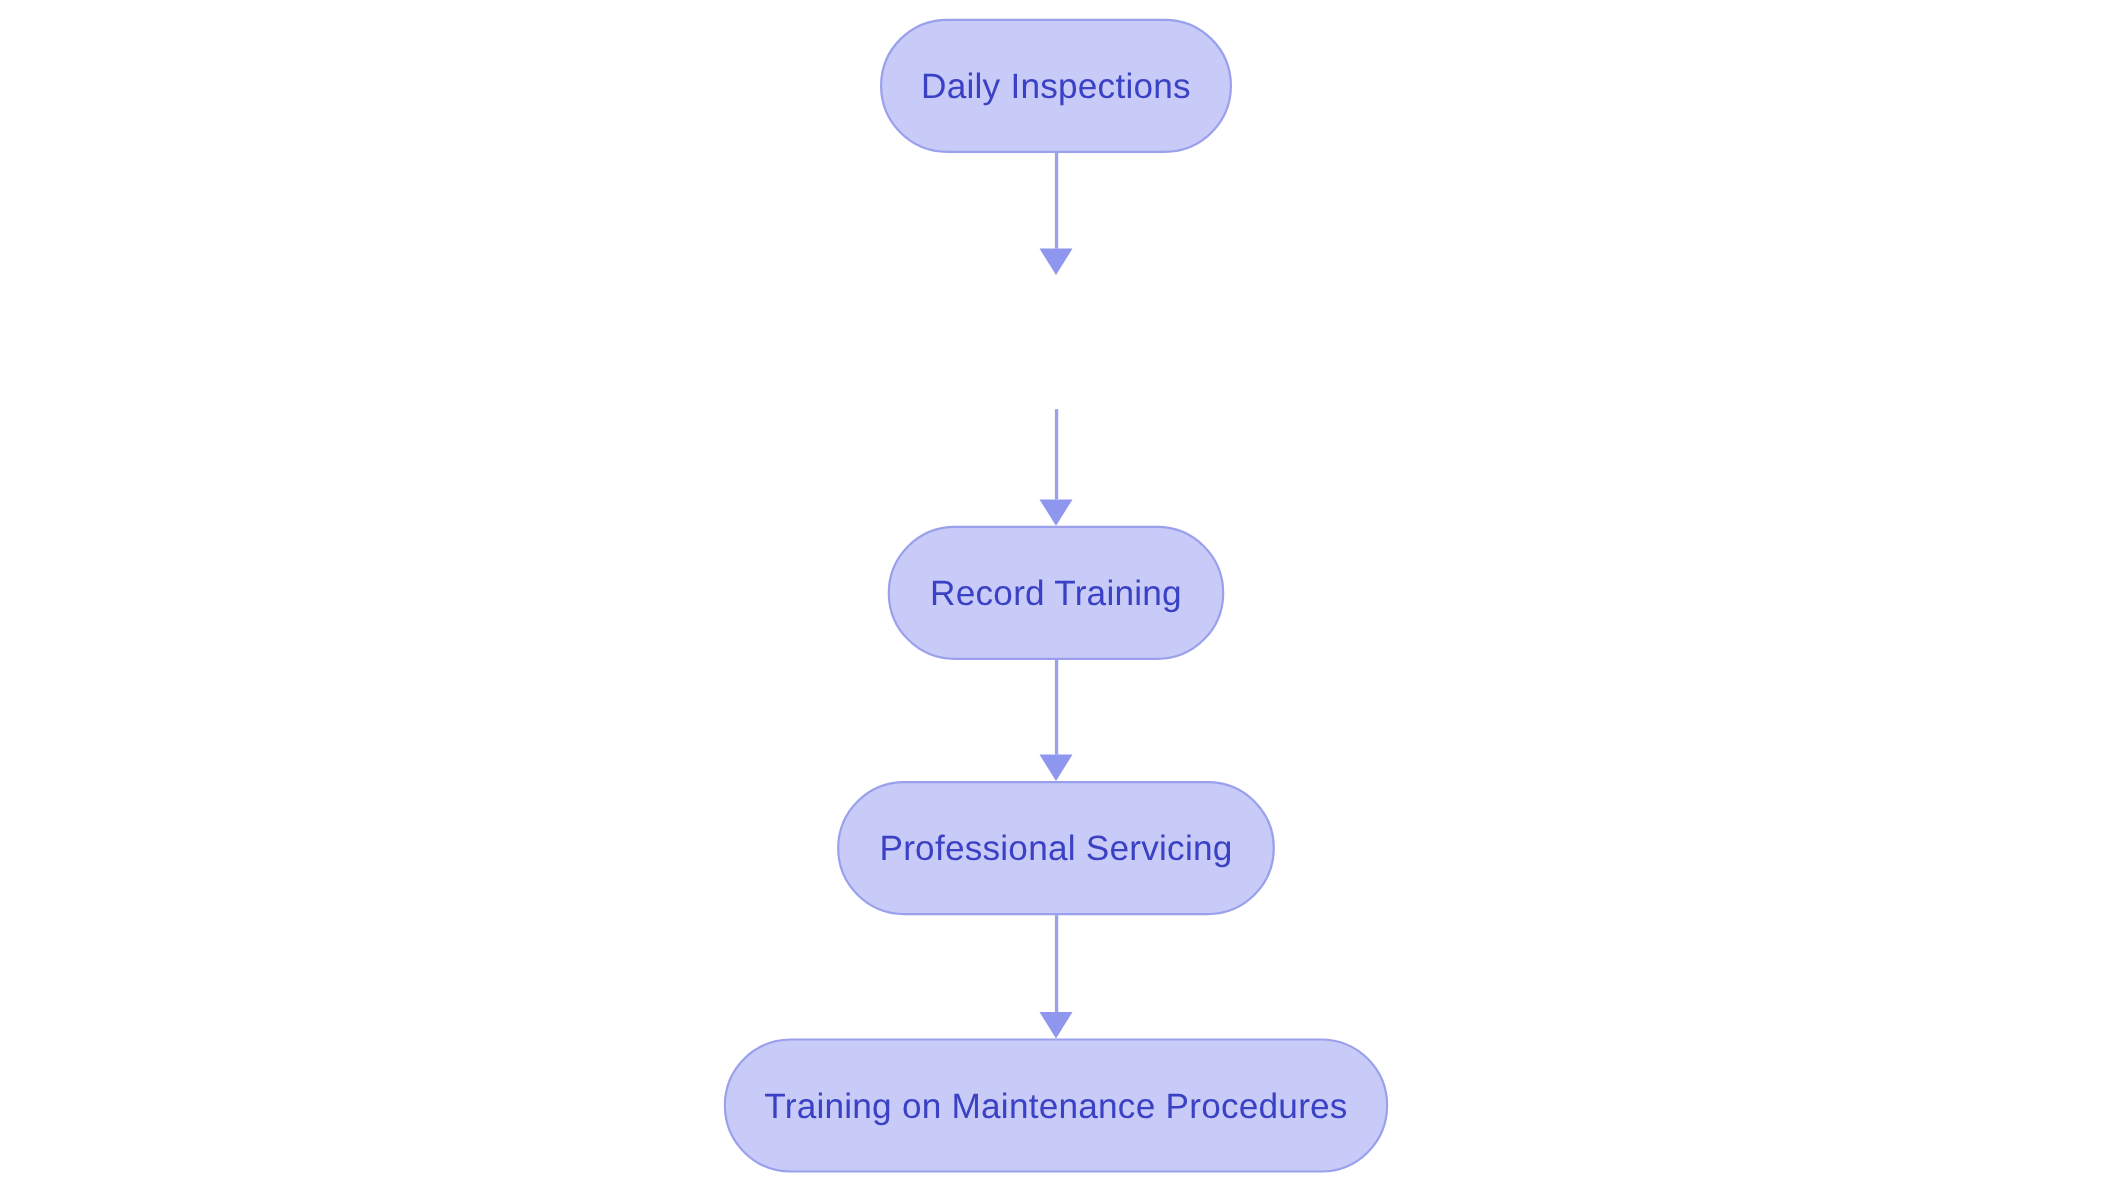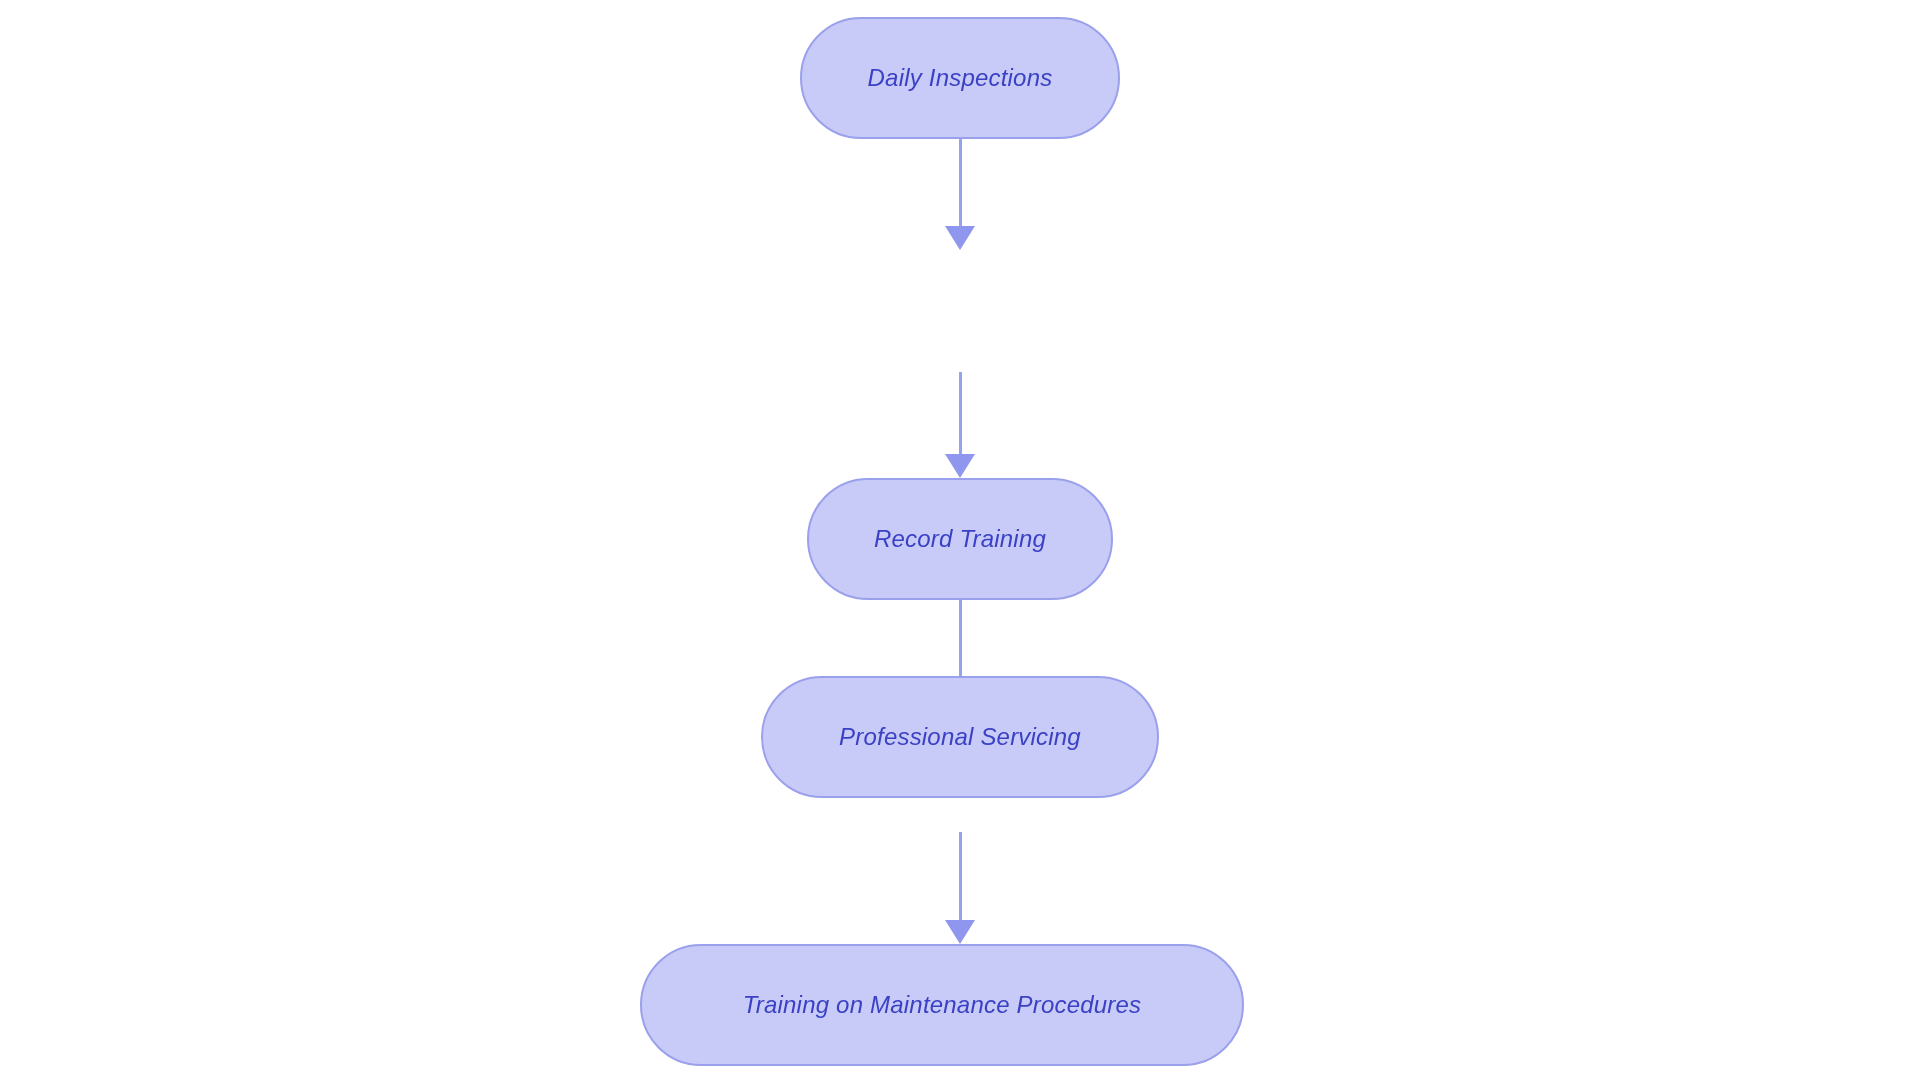--- a/index.html
+++ b/index.html
@@ -21,30 +21,29 @@
     border-radius: 61px;
     background: var(--node-fill, #c8cbf7);
     border: 2px solid var(--node-border, #9aa0ec);
     box-sizing: border-box;
     display: flex;
     align-items: center;
     justify-content: center;
   }
   .node-label {
     color: var(--node-text, #3a41c4);
-    font-size: 24px;
+    font-size: 32px;
     letter-spacing: 0.2px;
     white-space: nowrap;
-    font-style: italic;
   }
   .node-1 { left: 800px; top: 17px;  width: 320px; }
   .node-2 { left: 780px; top: 250px; width: 360px; }
   .node-3 { left: 807px; top: 478px; width: 306px; }
-  .node-4 { left: 761px; top: 676px; width: 398px; }
-  .node-5 { left: 640px; top: 944px; width: 604px; }
+  .node-4 { left: 761px; top: 710px; width: 398px; }
+  .node-5 { left: 658px; top: 944px; width: 604px; }
 
   .arrow {
     position: absolute;
     left: 945px;           
     width: 30px;
     display: flex;
     flex-direction: column;
     align-items: center;
   }
   .arrow-1 { top: 139px; height: 111px; }

